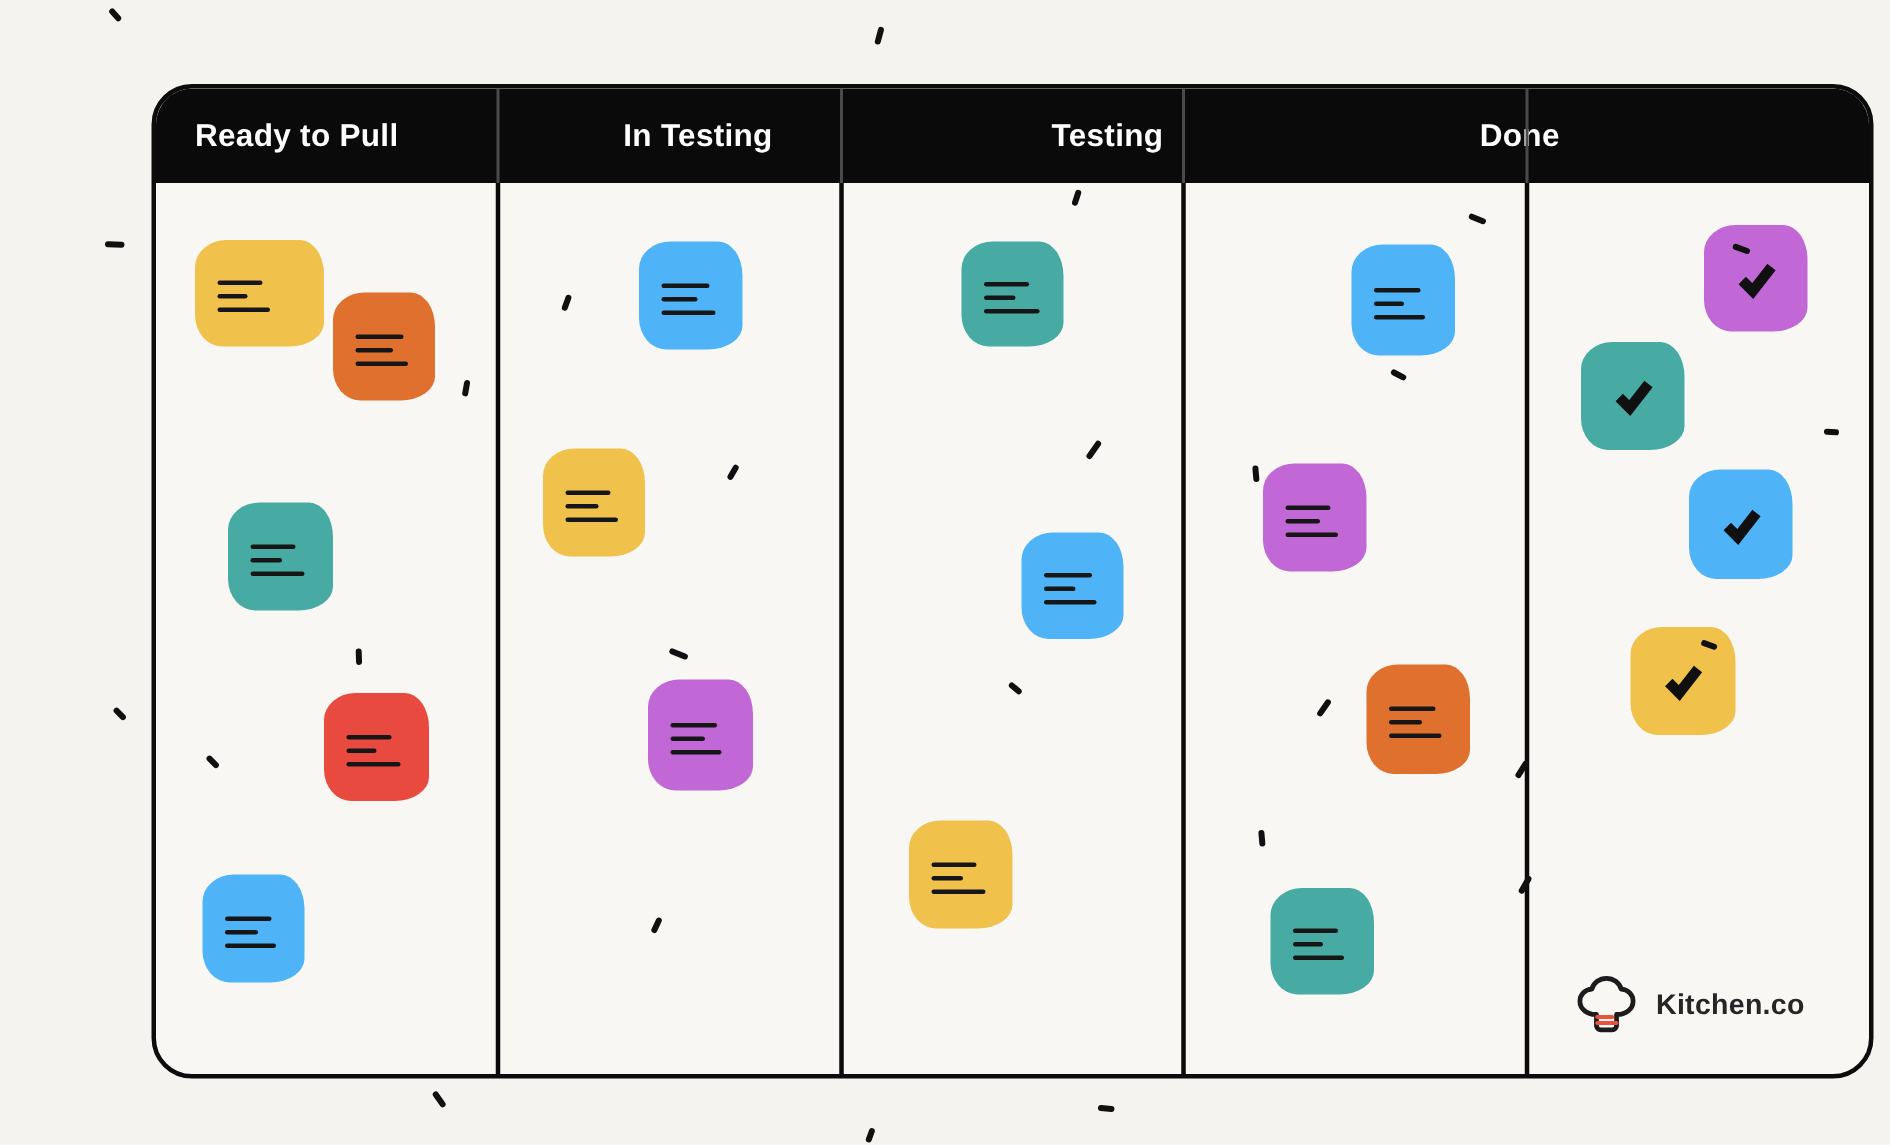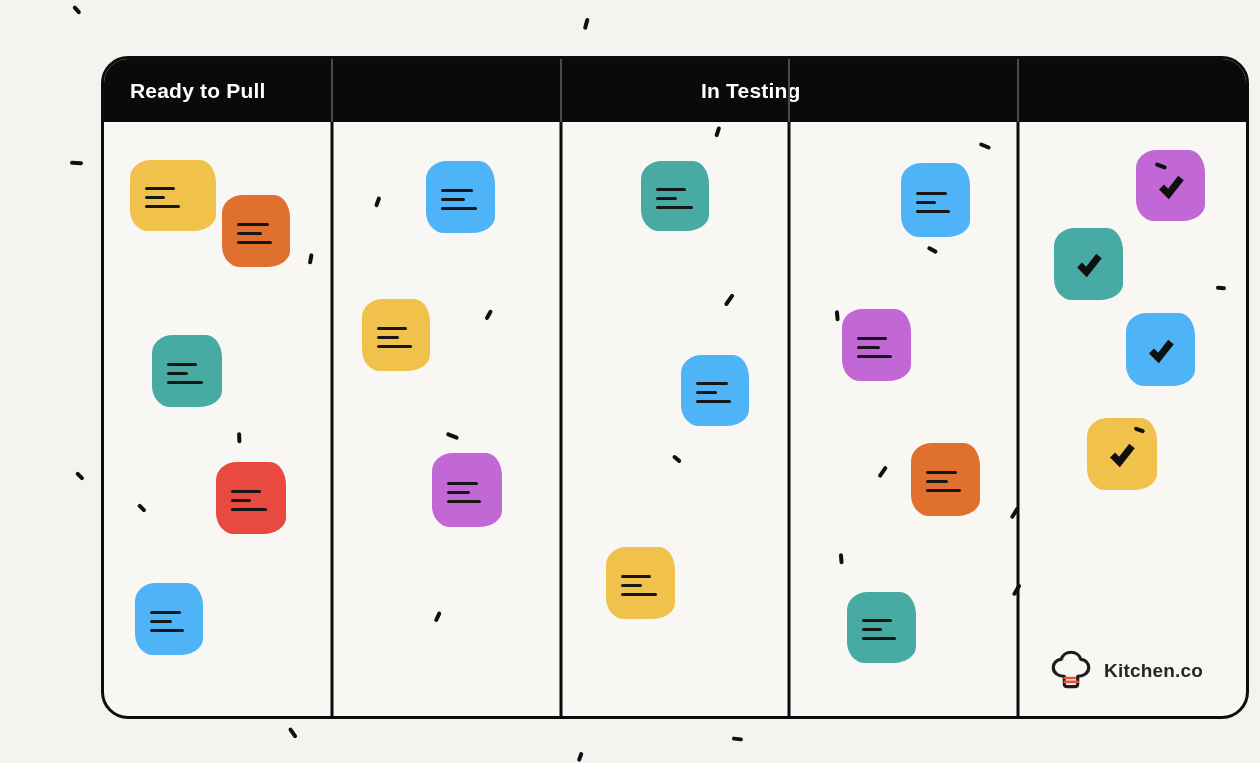--- a/index.html
+++ b/index.html
@@ -67,20 +67,26 @@
 
 <div class="stage">
 
   <div class="board">
     <div class="board-header">
       <div class="hcell">
         <span>Ready to Pull</span>
       </div>
       <div class="hcell">
         <span>In Testing</span>
+      </div>
+      <div class="hcell">
+        <span>Testing</span>
+      </div>
+      <div class="hcell">
+        <span>Done</span>
       </div>
     </div>
 
     <div class="hsep p20"></div>
     <div class="hsep p40"></div>
     <div class="hsep p60"></div>
     <div class="hsep p80"></div>
 
     <div class="vdiv p20"></div>
     <div class="vdiv p40"></div>

